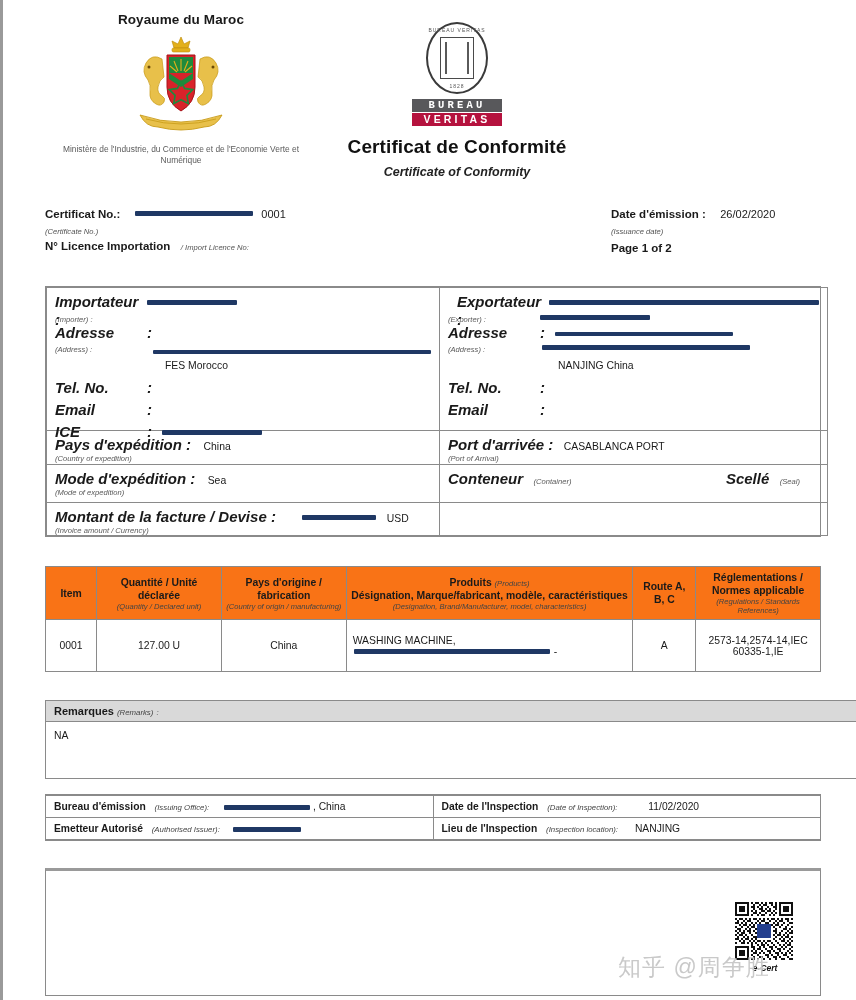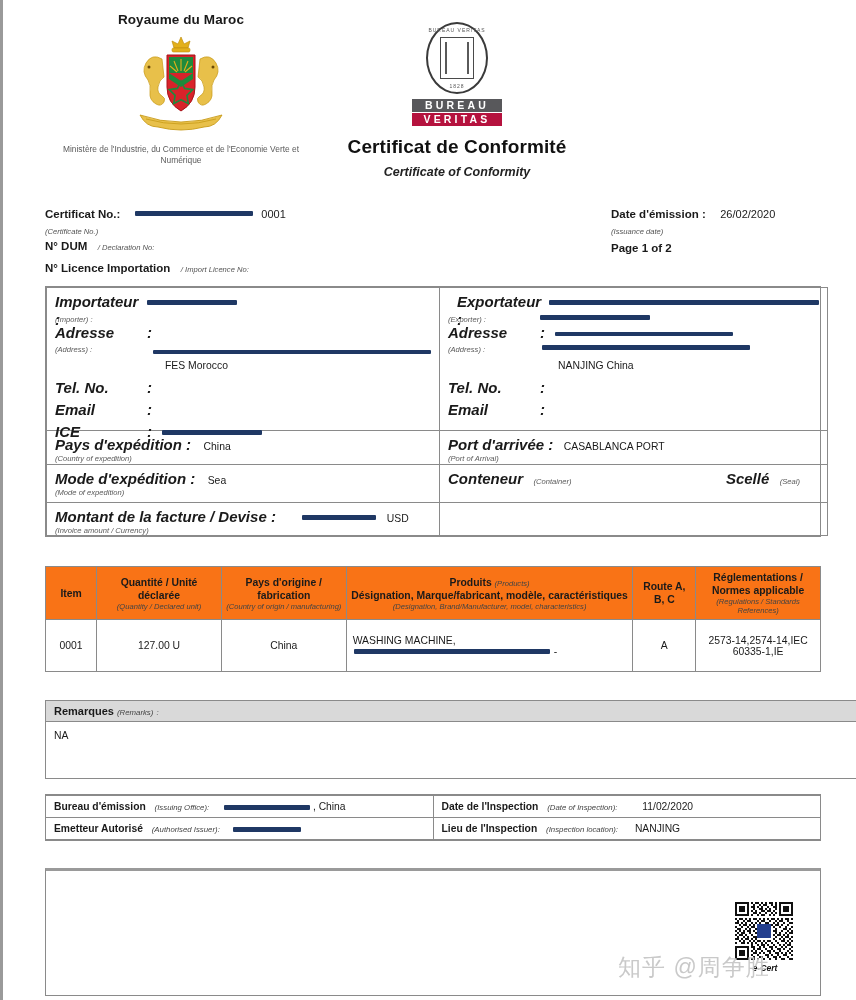--- a/index.html
+++ b/index.html
@@ -89,21 +89,21 @@
     display: block;
     width: 90px;
     margin: 0 auto;
     font-size: 10.5px;
     font-weight: bold;
     letter-spacing: 3.2px;
     color: #ffffff;
     text-align: center;
     line-height: 13px;
   }
-  .bv-bureau { background: #58585b; }
+  .bv-bureau { background: #58585b; font-family: Liberation Mono, monospace; }
   .bv-veritas { background: #b5123e; margin-top: 1px; }
 
   .cert-title {
     margin-top: 10px;
     font-size: 19px;
     font-weight: bold;
     color: #111;
     letter-spacing: 0.1px;
   }
   .cert-subtitle {
@@ -333,24 +333,20 @@
   </div>
 
   <div class="meta">
     <div style="height:16px;">
       <span class="lbl-bold">Certificat No.:</span>
       <span class="bar" style="width:118px; margin-left:10px;"></span>
       <span class="val" style="margin-left:4px;">0001</span>
     </div>
     <div style="height:16px;">
       <span class="lbl-it">(Certificate No.)</span>
-    </div>
-    <div style="height:22px;">
-      <span class="lbl-bold">N° DUM</span>
-      <span class="lbl-it" style="margin-left:6px;">/ Declaration No:</span>
     </div>
     <div style="height:20px;">
       <span class="lbl-bold">N° Licence Importation</span>
       <span class="lbl-it" style="margin-left:6px;">/ Import Licence No:</span>
     </div>
   </div>
 
   <div class="meta-right">
     <div style="height:16px;">
       <span class="lbl-bold">Date d'émission :</span>
@@ -554,21 +550,21 @@
           <tr>
         <td>
           <span>Bureau d'émission</span>
           <span class="sub" style="margin-left:6px;">(Issuing Office):</span>
           <span class="bar" style="width:86px; margin-left:12px;"></span>
           <span class="v">, China</span>
         </td>
         <td>
           <span>Date de l'Inspection</span>
           <span class="sub" style="margin-left:6px;">(Date of Inspection):</span>
-          <span class="v" style="margin-left:22px;">11/02/2020</span>
+          <span class="v" style="margin-left:28px;">11/02/2020</span>
         </td>
       </tr>
       <tr>
         <td>
           <span>Emetteur Autorisé</span>
           <span class="sub" style="margin-left:6px;">(Authorised Issuer):</span>
           <span class="bar" style="width:68px; margin-left:10px;"></span>
         </td>
         <td>
           <span>Lieu de l'Inspection</span>

